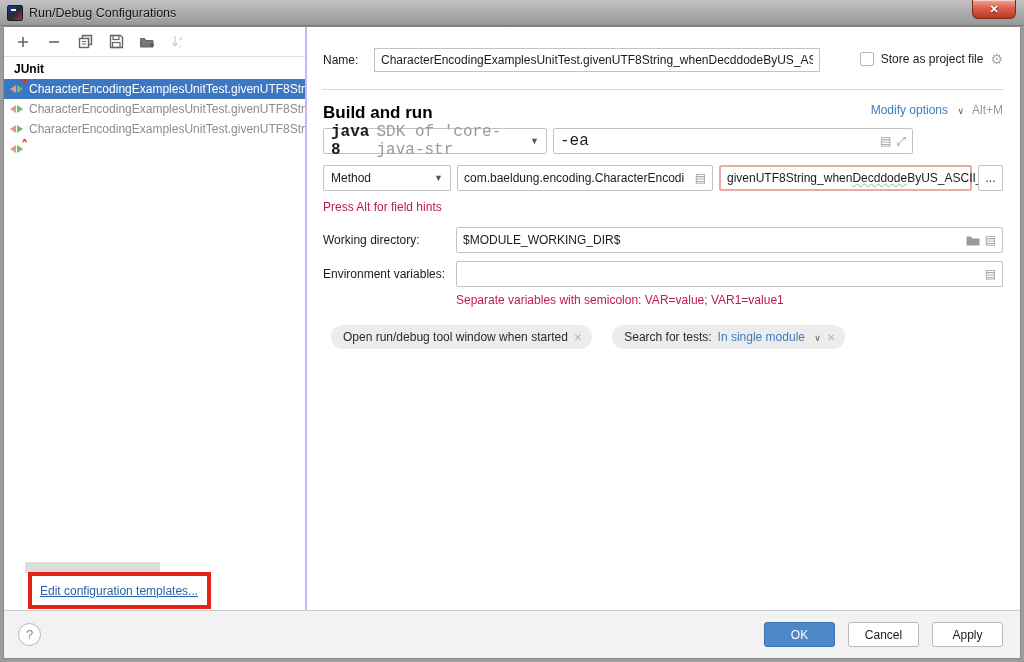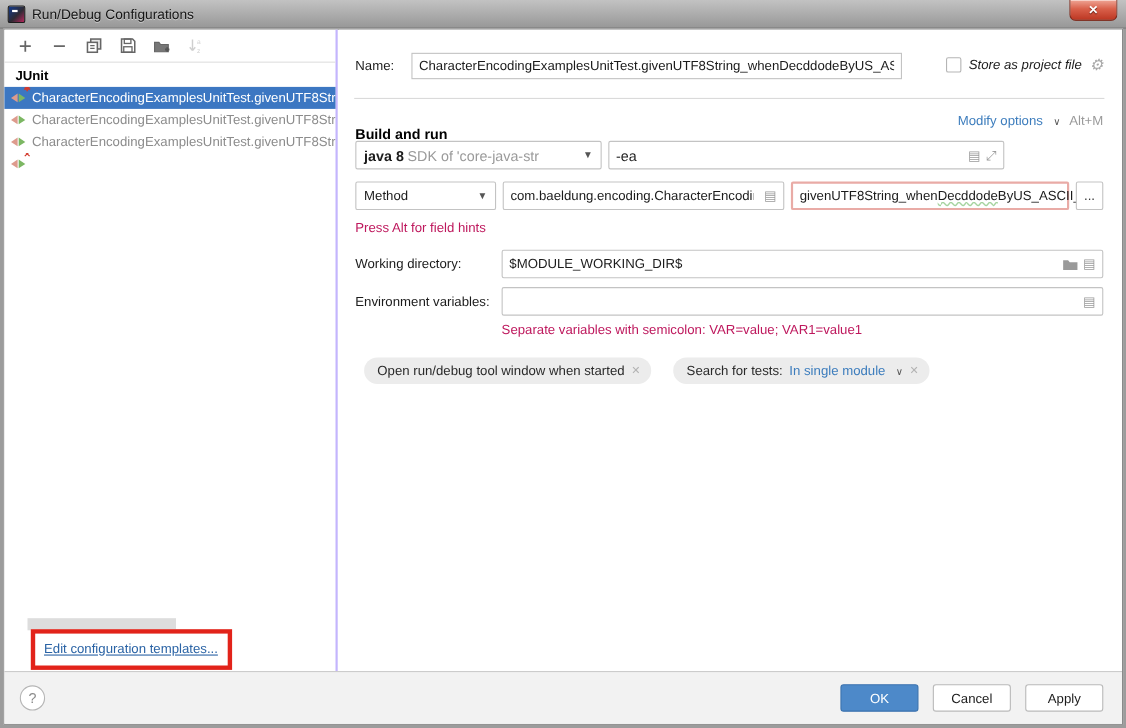--- a/index.html
+++ b/index.html
@@ -53,29 +53,29 @@
   .lbl { font-size:12px; color:#1b1b1b; }
   .grayhint { font-size:12px; color:#be185d; }
   .field { border:1px solid #c3c3c3; background:#fff; height:24px; display:flex; align-items:center;
     padding:0 6px; font-size:12px; color:#1b1b1b; gap:5px; }
   .field input { border:none; outline:none; width:100%; font-size:12px; color:#1b1b1b;
     font-family:"Liberation Sans",sans-serif; background:transparent; }
   .combo { border:1px solid #c3c3c3; border-radius:2px; background:#fff; height:26px;
     display:flex; align-items:center; padding:0 7px; font-size:12px; color:#1b1b1b; cursor:pointer; }
   .combo .spacer { flex:1; }
   .combo-arrow { color:#555; font-size:9px; margin-left:6px; }
-  .mono { font-family:Liberation Sans, sans-serif; font-size:13px; }
+  .mono { font-family:Liberation Mono, monospace; font-size:16px; }
   .mono-b { font-weight:bold; color:#1b1b1b; }
   .mono-g { color:#9a9a9a; }
   .field-26 { height:26px; border-radius:2px; }
   .err-field { border:2px solid #e9aba6; }
   .typo { text-decoration:underline; text-decoration-style:wavy; text-decoration-color:#a6d4a0; }
   .mini-icon { color:#9a9a9a; font-size:12px; line-height:1; cursor:pointer; flex:0 0 auto; }
   .sep { height:1px; background:#dadada; }
-  .section-title { font-size:13px; font-weight:bold; color:#000;margin-top:11px; }
+  .section-title { font-size:17px; font-weight:bold; color:#000; }
   .link-blue { color:#3d7dbd; font-size:12px; cursor:pointer; }
   .kbd-hint { color:#9a9a9a; font-size:12px; }
   .dots-btn { width:25px; height:26px; border:1px solid #c3c3c3; border-radius:2px; background:#fff;
     font-size:12px; color:#333; display:flex; align-items:center; justify-content:center; cursor:pointer; }
   .chip { height:24px; background:#ececec; border-radius:12px; display:inline-flex; align-items:center;
     padding:0 10px 0 12px; font-size:12px; color:#2a2a2a; gap:6px; }
   .chip-x { color:#b3b3b3; font-size:10px; cursor:pointer; }
   .chk { width:14px; height:14px; border:1px solid #b5b5b5; border-radius:2px; background:#fff; cursor:pointer; }
   .gear { color:#a8a8a8; font-size:14px; cursor:pointer; }
   .store-group { display:flex; align-items:center; gap:7px; }
@@ -187,21 +187,21 @@
         <span class="template-link">Edit configuration templates...</span>
       </div>
     </div>
 
     <div class="right-panel">
 
       <div class="rp-abs lbl" style="left:15px; top:26px;">Name:</div>
       <div class="rp-abs field" style="left:66px; top:21px; width:446px;">
         <input value="CharacterEncodingExamplesUnitTest.givenUTF8String_whenDecddodeByUS_ASCII_th" style="">
       </div>
-      <div class="rp-abs store-group" style="right:17px; top:24px;font-style:italic;">
+      <div class="rp-abs store-group" style="right:17px; top:24px;">
         <span class="chk"></span>
         <span class="lbl">Store as project file</span>
         <span class="gear">⚙</span>
       </div>
 
       <div class="rp-abs sep" style="left:14px; right:16px; top:62px;"></div>
 
       <div class="rp-abs section-title" style="left:15px; top:76px;">Build and run</div>
       <div class="rp-abs" style="right:17px; top:76px; display:flex; align-items:center; gap:8px;">
         <span class="link-blue"><span>Modify options</span> <span class="combo-arrow">∨</span></span>

